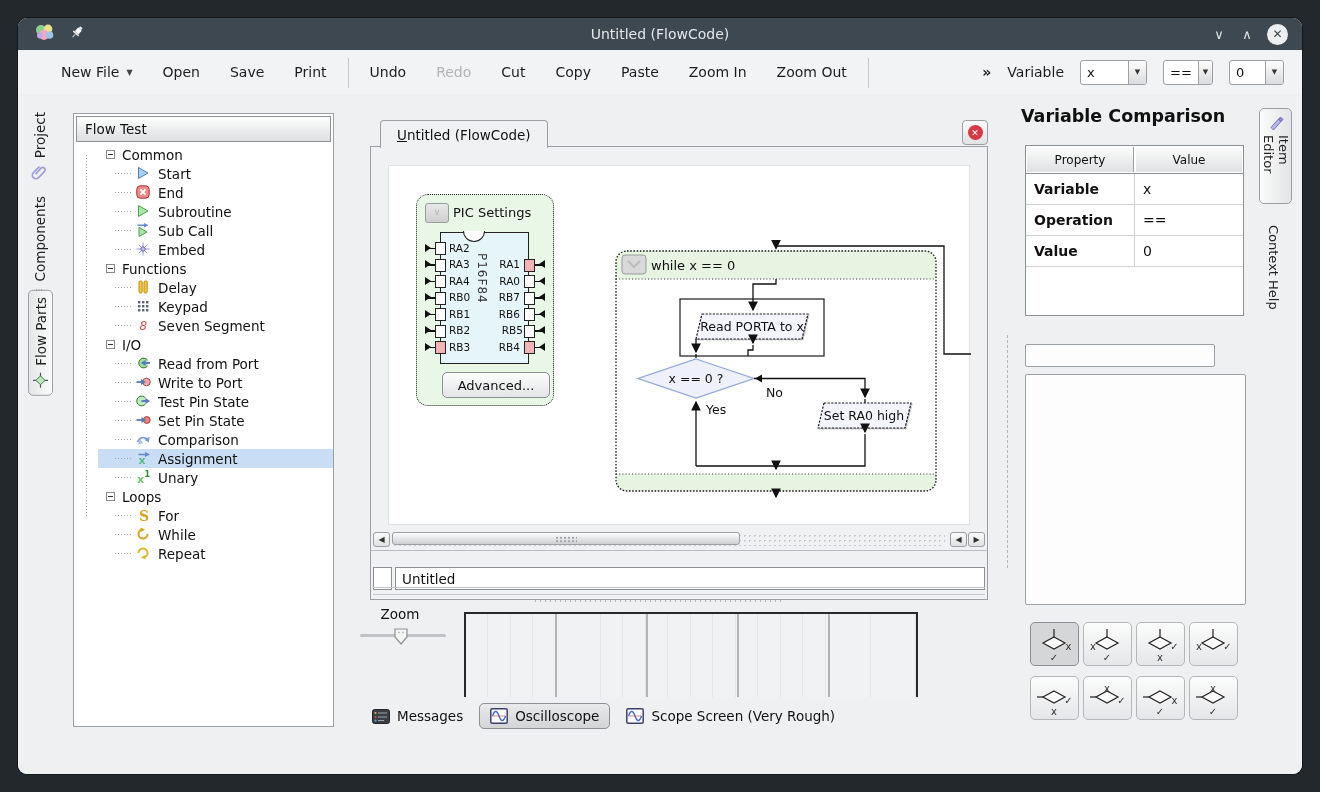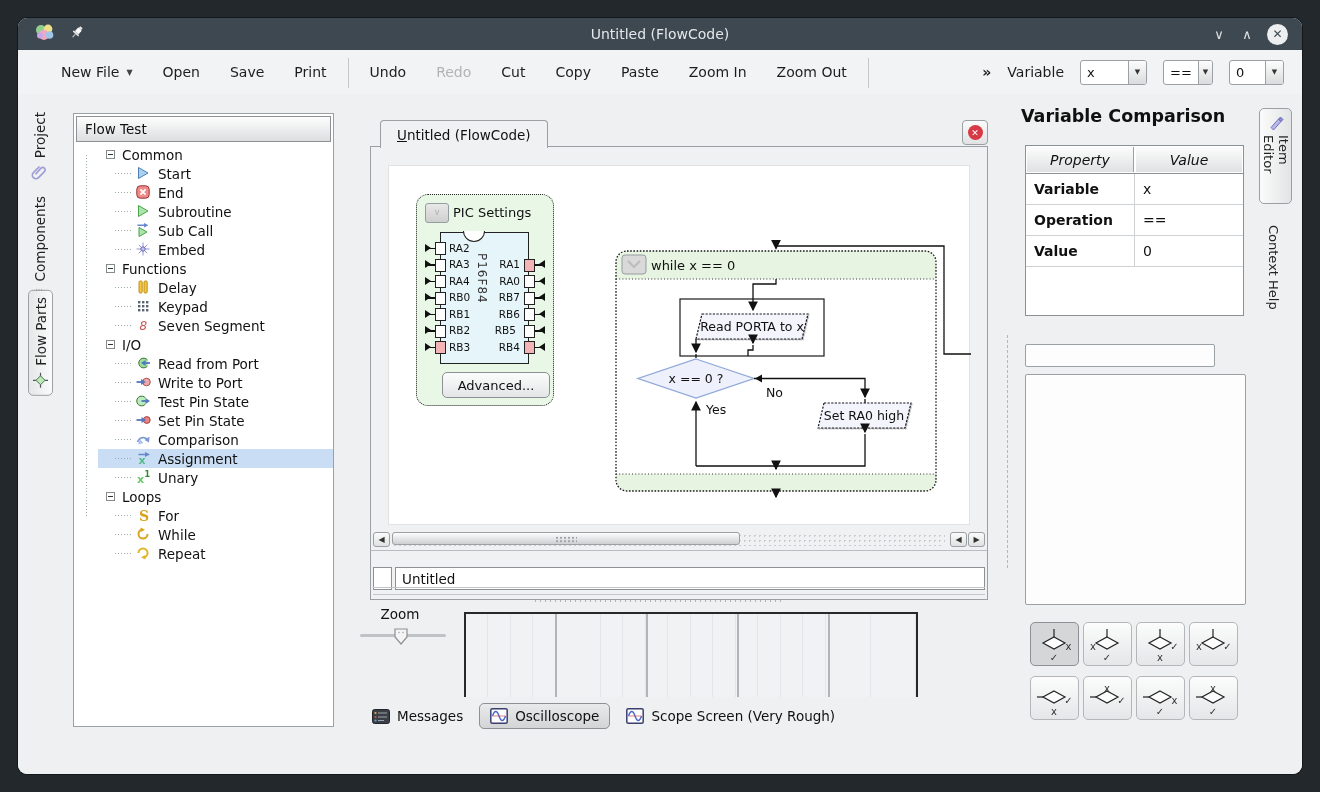--- a/index.html
+++ b/index.html
@@ -87,21 +87,21 @@
   .dothandle{position:absolute;left:515px;top:505px;width:250px;height:5px;background-image:radial-gradient(#aeb2b5 0.9px,transparent 0.9px);background-size:5px 4px;}
   .scope{position:absolute;left:446px;top:518px;width:454px;height:85px;box-sizing:border-box;border-top:2px solid #26282a;border-left:2px solid #26282a;border-right:2px solid #26282a;background-color:#f1f2f4;background-image:repeating-linear-gradient(90deg,transparent 0 89.5px,#b2b4b8 89.5px 91px),repeating-linear-gradient(90deg,transparent 0 21.5px,#e4e5e8 21.5px 22.5px);}
   
   .statusbar{position:absolute;left:346px;top:606px;height:32px;display:flex;align-items:center;gap:8px;}
   .stab{display:flex;align-items:center;gap:7px;font-size:13.5px;color:#111;padding:4px 8px;}
   .stab.sel{background:linear-gradient(#e9eaeb,#d2d4d6);border:1px solid #8b9194;border-radius:5px;padding:4px 10px;}
   
   .rp-title{position:absolute;left:1003px;top:12px;font-size:17.5px;font-weight:bold;color:#101010;}
   .ptable{position:absolute;left:1007px;top:51px;width:219px;border:1px solid #8b9194;background:#fff;box-sizing:border-box;}
   .pt-headrow{display:flex;height:27px;border-bottom:1px solid #8b9194;}
-  .pt-h{flex:1;background:linear-gradient(#fcfcfc,#dfe1e2);font-size:14px;color:#111;display:flex;align-items:center;justify-content:center;border-right:1px solid #9aa0a3;box-sizing:border-box;margin:1px;font-style:italic;}
+  .pt-h{flex:1;background:linear-gradient(#fcfcfc,#dfe1e2);font-size:12px;color:#111;display:flex;align-items:center;justify-content:center;border-right:1px solid #9aa0a3;box-sizing:border-box;margin:1px;}
   .pt-h:last-child{border-right:none;}
   .pt-row{display:flex;height:30px;border-bottom:1px solid #cfd2d4;}
   .pt-c{flex:1;font-size:14px;color:#111;display:flex;align-items:center;padding-left:8px;border-right:1px solid #cfd2d4;box-sizing:border-box;}
   .pt-c.prop{font-weight:bold;}
   .pt-c:last-child{border-right:none;}
   .pt-filler{height:48px;}
   .rp-input{position:absolute;left:1007px;top:250px;width:190px;height:23px;background:#fdfdfd;border:1px solid #9aa0a3;border-radius:2px;box-sizing:border-box;}
   .rp-bigbox{position:absolute;left:1007px;top:280px;width:221px;height:231px;background:#fdfdfd;border:1px solid #9aa0a3;border-radius:2px;box-sizing:border-box;}
   .dgrid{position:absolute;left:1012px;top:528px;width:212px;display:grid;grid-template-columns:repeat(4,49px);grid-auto-rows:44px;column-gap:4px;row-gap:10px;}
   .dbtn{background:linear-gradient(#fcfcfc,#e4e6e7);border:1px solid #b3b7ba;border-radius:5px;display:flex;align-items:center;justify-content:center;}
@@ -478,21 +478,21 @@
                 <div class="pinbox" style="top: 80px; left: 107px;"></div>
                 <div class="pinlabel" style="top: 79.5px; right: 33px;">RA0</div>
                 <div class="pinstub r" style="top: 102px; left: 118px;"></div>
                 <div class="pinbox" style="top: 96.5px; left: 107px;"></div>
                 <div class="pinlabel" style="top: 96px; right: 33px;">RB7</div>
                 <div class="pinstub r" style="top: 118.5px; left: 118px;"></div>
                 <div class="pinbox" style="top: 113px; left: 107px;"></div>
                 <div class="pinlabel" style="top: 112.5px; right: 33px;">RB6</div>
                 <div class="pinstub r" style="top: 135px; left: 118px;"></div>
                 <div class="pinbox" style="top: 129.5px; left: 107px;"></div>
-                <div class="pinlabel" style="top: 129px; right: 37px;">RB5</div>
+                <div class="pinlabel" style="top: 129px; right: 30px;">RB5</div>
                 <div class="pinstub r" style="top: 151.5px; left: 118px;"></div>
                 <div class="pinbox red" style="top: 146px; left: 107px;"></div>
                 <div class="pinlabel" style="top: 145.5px; right: 33px;">RB4</div>
               </div>
             <div class="advbtn">Advanced...</div>
           </div>
         </div>
 
         <div class="hscroll">
           <div class="sb-btn">◀</div>

